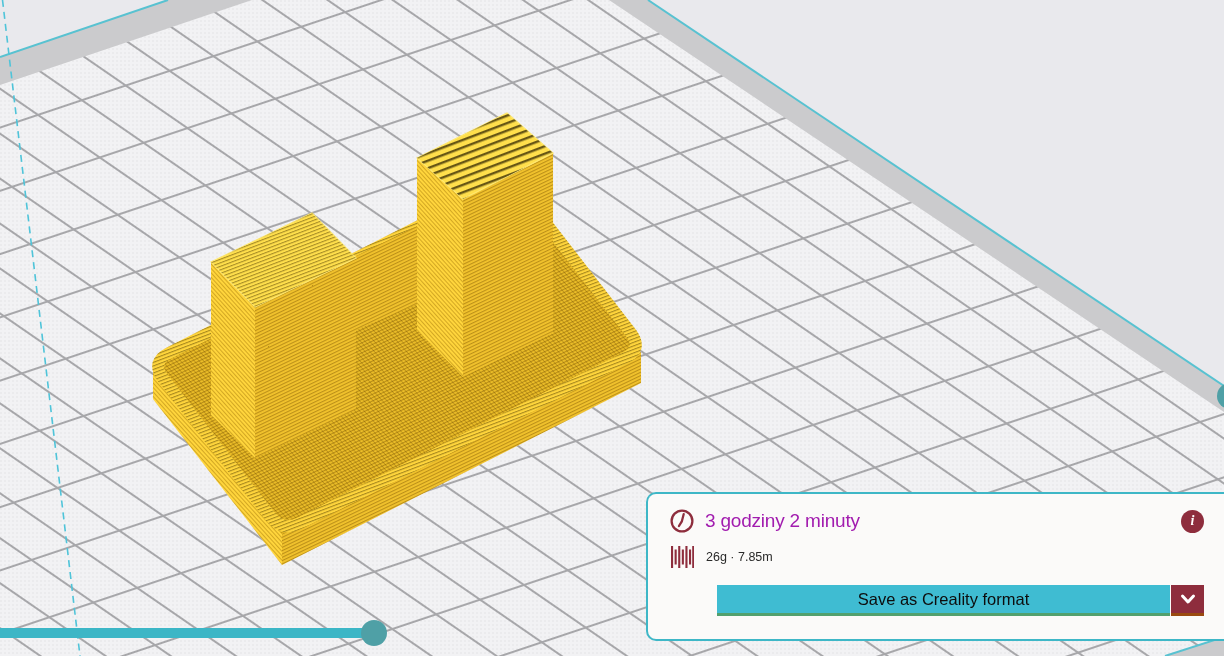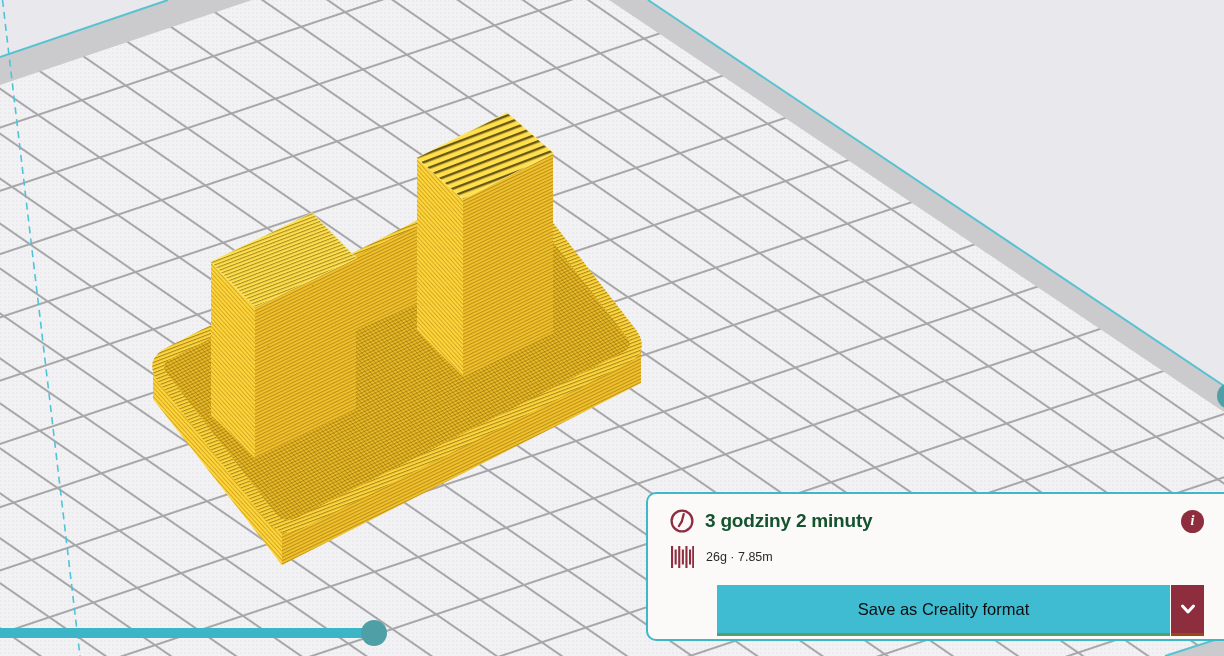--- a/index.html
+++ b/index.html
@@ -14,31 +14,31 @@
   .panel{
     position:absolute;left:646px;top:492px;width:578px;height:149px;
     box-sizing:border-box;background:var(--c-panel-bg,#FBFAF9);
     border:2px solid var(--c-panel-border,#3EB7C7);border-right:none;
     border-radius:10px 0 0 10px;
   }
   .row{display:flex;align-items:center;}
   .row-time{margin:14px 20px 0 21px;}
   .row-material{margin:11px 20px 0 22px;}
   .time-label{
-    margin-left:10px;font-size:19px;font-weight:bold;color:#14532d;letter-spacing:-0.2px;
+    margin-left:10px;font-size:19px;font-weight:normal;color:#a21caf;letter-spacing:-0.2px;
   }
   .material-label{margin-left:12px;font-size:12.5px;color:#2A2A2A;}
   .info-badge{
     margin-left:auto;width:23px;height:23px;border-radius:50%;
     background:var(--c-accent-maroon,#8E2D3D);color:#fff;
     display:flex;align-items:center;justify-content:center;
     font-size:14px;font-weight:bold;font-family:"Liberation Serif","DejaVu Serif",serif;
     font-style:italic;cursor:pointer;
   }
-  .btn-row{position:absolute;left:21px;right:20px;top:91px;display:flex;height:51px;margin-left:48px;}
+  .btn-row{position:absolute;left:21px;right:20px;top:91px;display:flex;height:31px;margin-left:48px;}
   .btn-main{
     flex:1;background:var(--c-accent-teal,#3FBCD2);
     border:none;border-bottom:3px solid var(--c-underline-green,#52A06E);
     display:flex;align-items:center;justify-content:center;
     font-size:16.5px;color:#0D0D0D;cursor:pointer;box-sizing:border-box;
     font-family:inherit;
   }
   .btn-drop{
     width:33px;margin-left:1px;background:var(--c-accent-maroon,#8E2D3D);
     border:none;border-bottom:3px solid var(--c-underline-brown,#9A4A10);

